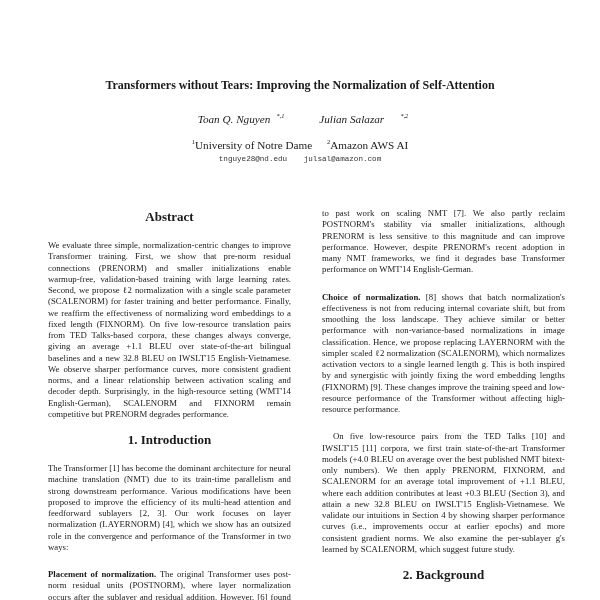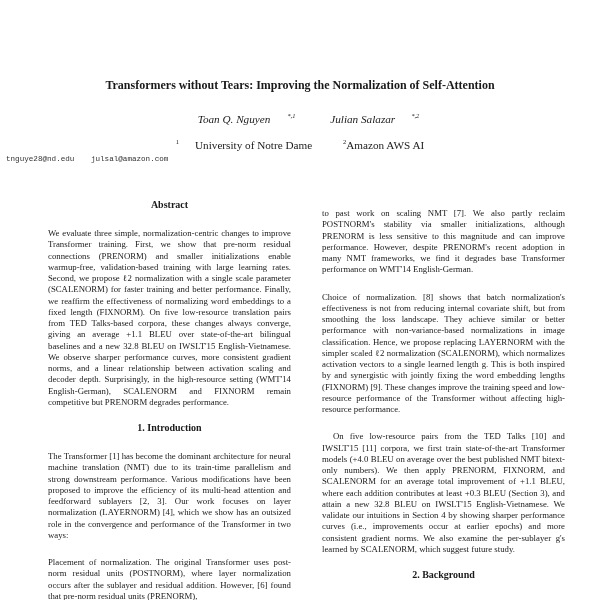--- a/index.html
+++ b/index.html
@@ -5,46 +5,46 @@
   html, body { margin:0; padding:0; background:#ffffff; }
   body { width:600px; height:600px; overflow:hidden; position:relative;
          font-family:"Liberation Serif", serif; color:#1a1a1a; }
   .title { position:absolute; top:78px; left:0; width:600px; text-align:center;
            font-weight:bold; font-size:12px; letter-spacing:0; }
   .authors { position:absolute; top:112px; left:0; width:600px; text-align:center;
              font-style:italic; font-size:11.2px; }
   .authors span { margin:0 8px; }
   .affil { position:absolute; top:138px; left:0; width:600px; text-align:center; font-size:11.2px; }
   .affil span { margin:0 6px; }
-  .emails { position:absolute; top:155px; left:0; width:600px; text-align:left;
+  .emails { position:absolute; top:155px; left:0; width:600px; text-align:center;
             font-family:"Liberation Mono", monospace; font-size:7.6px; color:#333; }
   .emails span { margin:0 6px; }
   sup { font-size:6.5px; vertical-align:5px; }
   .col { position:absolute; width:243px; font-size:8.75px; line-height:11.25px;
          text-align:justify; hyphens:auto; }
   .col.left { left:48px; top:194px; }
   .col.right { left:322px; top:192px; }
-  .h1 { text-align:center; font-weight:bold; font-size:10px; margin:4px 0 6px 0; line-height:14px; }
+  .h1 { text-align:center; font-weight:bold; font-size:13px; margin:16px 0 6px 0; line-height:14px; }
   .h1.sec { margin-top:13px; margin-bottom:7px; }
   p { margin:16px 0 5px 0; }
   p.indent { text-indent:11px; }
-  b { font-weight:normal; }
+  b { font-weight:bold; }
 </style>
 </head>
 <body>
 
 <div class="title">Transformers without Tears: Improving the Normalization of Self-Attention</div>
 
 <div class="authors">
-  <span><span style="margin:17px">Toan Q. Nguyen</span><sup>*,1</sup></span>
+  <span><span style="margin:6px">Toan Q. Nguyen</span><sup>*,1</sup></span>
   <span><span style="margin:16px">Julian Salazar</span><sup>*,2</sup></span>
 </div>
 
 <div class="affil">
-  <span><sup>1</sup><span style="margin:16px">University of Notre Dame</span></span>
+  <span><sup>1</sup><span style="margin:0">University of Notre Dame</span></span>
   <span><sup>2</sup><span style="margin:0">Amazon AWS AI</span></span>
 </div>
 
 <div class="emails">
   <span>tnguye28@nd.edu</span>
   <span>julsal@amazon.com</span>
 </div>
 
 <div class="col left">
   <div class="h1">Abstract</div>

